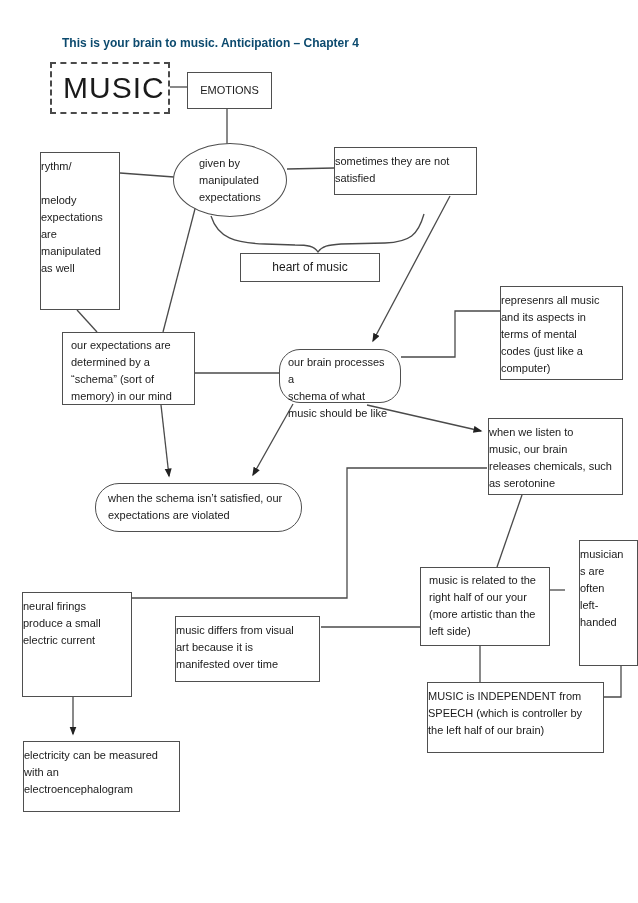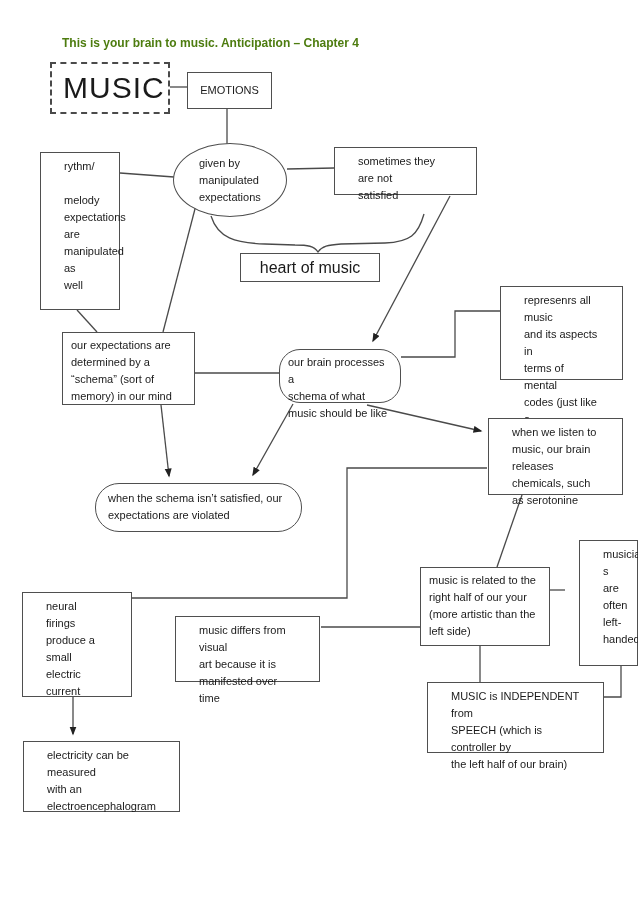--- a/index.html
+++ b/index.html
@@ -5,39 +5,39 @@
   html,body{margin:0;padding:0;background:#fff;}
   #canvas{
     position:relative;width:638px;height:903px;background:#fff;
     font-family:"Liberation Sans",sans-serif;color:#1a1a1a;overflow:hidden;
   }
   #connectors{position:absolute;left:0;top:0;z-index:0;}
   .node{
     position:absolute;z-index:1;background:#fff;
     border:1px solid #4f4f4f;
     font-size:11px;line-height:17px;white-space:pre-line;
-    padding:5px 23px;box-sizing:border-box;
+    padding:5px 0;box-sizing:border-box;
   }
   #page-title{
     position:absolute;left:62px;top:36px;z-index:1;
-    font-size:12px;font-weight:600;color:#4d7c0f;white-space:nowrap;background:transparent;
+    font-size:12px;font-weight:600;color:#0c4a6e;white-space:nowrap;background:transparent;
   }
   #n-music{
     left:50px;top:62px;width:120px;height:52px;
     border:2px dashed #4a4a4a;
     font-size:30px;line-height:48px;padding:0 0 0 11px;letter-spacing:1px;white-space:nowrap;
   }
   #n-emotions{left:187px;top:72px;width:85px;height:37px;display:flex;align-items:center;justify-content:center;text-align:right;padding:0;}
   #n-rhythm{left:40px;top:152px;width:80px;height:158px;}
   #n-given-by{
     left:173px;top:143px;width:114px;height:74px;
     border-radius:50%;padding:11px 6px 0 25px;
   }
   #n-sometimes{left:334px;top:147px;width:143px;height:48px;}
-  #n-heart{left:240px;top:253px;width:140px;height:29px;display:flex;align-items:center;justify-content:center;font-size:16px;padding:0;}
+  #n-heart{left:240px;top:253px;width:140px;height:29px;display:flex;align-items:center;justify-content:center;font-size:12px;padding:0;}
   #n-schema{left:62px;top:332px;width:133px;height:73px;padding:4px 8px;}
   #n-brain-schema{left:279px;top:349px;width:122px;height:54px;padding:4px 8px;overflow:visible;border-radius:21px;}
   #n-represents{left:500px;top:286px;width:123px;height:94px;}
   #n-serotonin{left:488px;top:418px;width:135px;height:77px;}
   #n-violated{left:95px;top:483px;width:207px;height:49px;border-radius:24px;padding:6px 12px;}
   #n-right-brain{left:420px;top:567px;width:130px;height:79px;padding:4px 8px;}
   #n-musicians{left:579px;top:540px;width:59px;height:126px;}
   #n-neural{left:22px;top:592px;width:110px;height:105px;}
   #n-differs{left:175px;top:616px;width:145px;height:66px;}
   #n-independent{left:427px;top:682px;width:177px;height:71px;}

